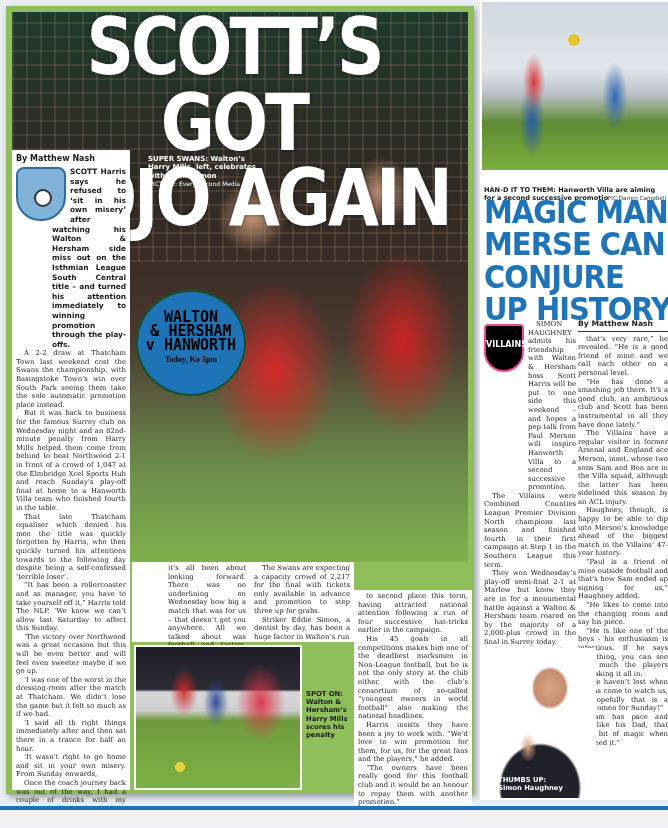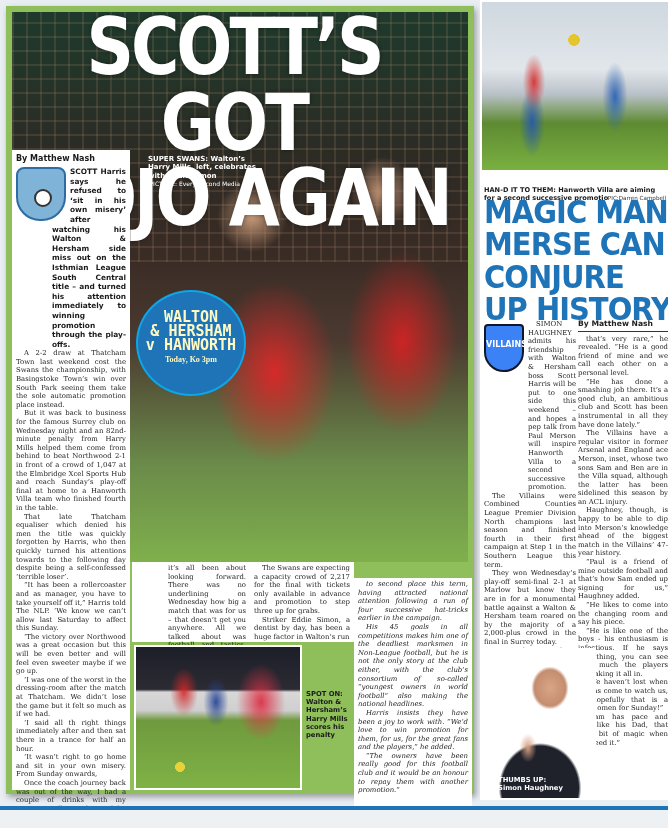--- a/index.html
+++ b/index.html
@@ -53,35 +53,35 @@
   .body-text p { text-indent: 8px; }
 
   .caption-super {
     position: absolute; left: 148px; top: 155px; width: 110px;
     font-family: "DejaVu Sans", sans-serif; font-weight: 700; color: #fff; font-size: 7px; line-height: 8.4px;
   }
   .caption-super .credit { font-weight: 400; font-size: 6px; text-align: right; padding-right: 18px; }
 
   .promo-badge {
     position: absolute; left: 136px; top: 290px; width: 110px; height: 106px;
-    border-radius: 50%; background: #1f73b7; color: #fef9c3; text-align: center;
+    border-radius: 50%; background: #1f73b7; color: #000000; text-align: center;
     font-family: "DejaVu Sans Mono", monospace; font-weight: 700;
-    border: 2px solid #0ea5e9;
+    border: 2px solid #14532d;
   }
   .promo-badge .l1 { margin-top: 18px; font-size: 15px; line-height: 14px; }
   .promo-badge .l2 { font-size: 15px; line-height: 14px; }
   .promo-badge .l3 { font-size: 15px; line-height: 14px; }
   .promo-badge .ko { font-family: Liberation Serif, serif; font-size: 8px; margin-top: 3px; }
 
   .lower-text {
     position: absolute; top: 562px; height: 80px; background: #fff; padding: 2px 4px;
   }
   .col-a { left: 132px; width: 118px; padding-left: 36px; }
   .col-b { left: 250px; width: 104px; }
-  .col-c { left: 354px; top: 578px; width: 118px; height: 228px; position: absolute; background: #fff; padding: 2px 4px; font-style: italic; }
+  .col-c { left: 354px; top: 590px; width: 118px; height: 228px; position: absolute; background: #fff; padding: 2px 4px; }
 
   .penalty-photo {
     position: absolute; left: 134px; top: 645px; width: 168px; height: 145px;
     background:
       radial-gradient(ellipse 35px 55px at 125px 55px, rgba(220,50,70,.95), transparent 70%),
       radial-gradient(ellipse 20px 35px at 48px 45px, rgba(210,40,40,.9), transparent 70%),
       radial-gradient(ellipse 18px 35px at 80px 55px, rgba(40,70,150,.95), transparent 70%),
       radial-gradient(circle 6px at 44px 120px, #e6d23a, #e6d23a 80%, transparent 85%),
       linear-gradient(180deg, #1c1e28 0%, #2b2b33 30%, #d8d8d8 32%, #cfcfcf 45%, #6f9a3e 52%, #7fb245 100%);
     border: 2px solid #fff;
@@ -108,21 +108,21 @@
   }
   .villa-caption .credit { position: absolute; right: 0; bottom: 0; font-weight: 400; font-size: 5.6px; color: #333; }
   .magic-headline {
     position: absolute; left: 4px; top: 196px; width: 188px;
     font-family: "DejaVu Sans", sans-serif; font-weight: 900; color: #1f73b7;
     font-size: 29px; line-height: 29px; letter-spacing: -1px;
     transform: scaleY(1.12); transform-origin: top left; white-space: nowrap;
   }
   .villains-crest {
     position: absolute; left: 4px; top: 324px; width: 40px; height: 48px;
-    background: #3b82f6; border: 2px solid #0f172a; border-radius: 4px 4px 20px 20px;
+    background: #000000; border: 2px solid #ec4899; border-radius: 4px 4px 20px 20px;
     color: #fff; font-family: "DejaVu Sans", sans-serif; font-weight: 900; font-size: 8px; text-align: center; padding-top: 14px;
   }
   .r-col1 { position: absolute; left: 4px; top: 320px; width: 92px; }
   .r-col1 .lead-indent { padding-left: 44px; }
   .r-col2 { position: absolute; left: 98px; top: 320px; width: 90px; overflow: hidden; }
   .r-byline { font-family: "DejaVu Sans", sans-serif; font-weight: 700; font-size: 7.6px; border-bottom: 1px solid #333; padding-bottom: 2px; margin-bottom: 3px; }
   .haughney-photo {
     position: absolute; left: 4px; top: 648px; width: 112px; height: 150px;
     background:
       radial-gradient(ellipse 26px 30px at 66px 40px, #d9a488, #c58d70 60%, transparent 72%),

